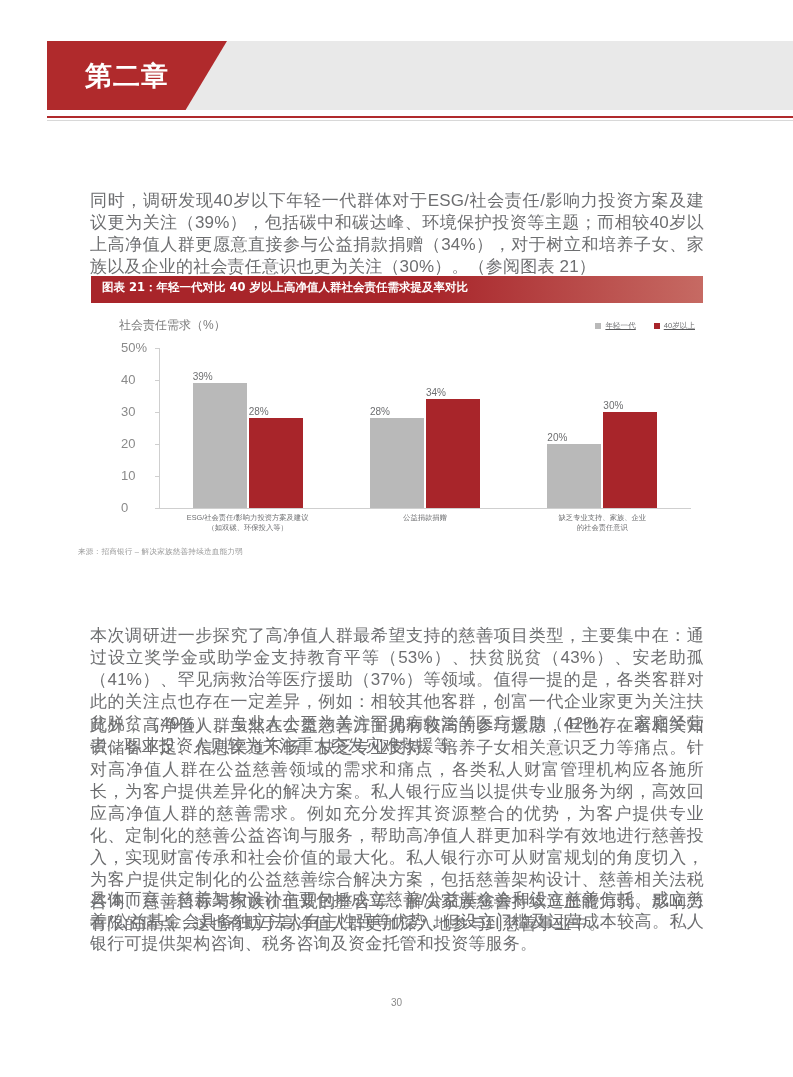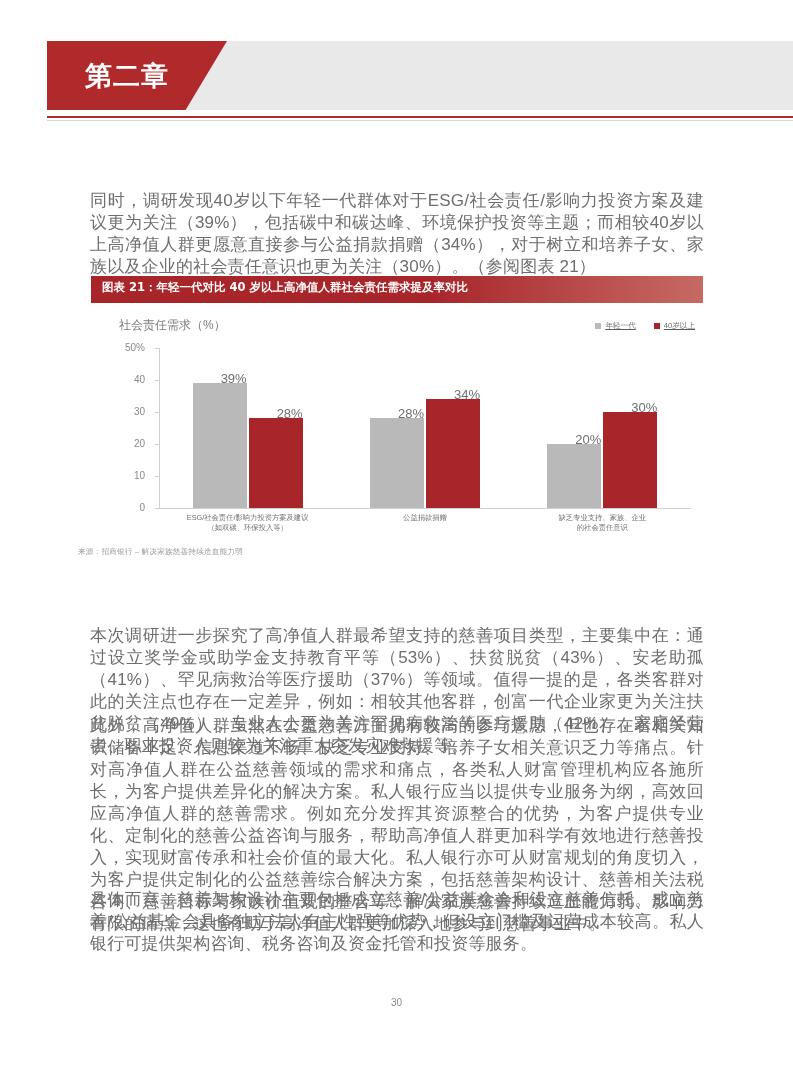--- a/index.html
+++ b/index.html
@@ -180,24 +180,23 @@
   .x-axis-line {
     position: absolute;
     left: 68px;
     top: 205px;
     width: 532px;
     height: 1px;
     background: #cfcfcf;
   }
   .y-tick {
     position: absolute;
-    right: 8px;
+    right: 0;
     width: 100%;
-    text-align: right;
-    font-size: 10px;
+    font-size: 13px;
     color: #8a8a8a;
     line-height: 8px;
   }
   .y-tick-wrap {
     position: absolute;
     left: 30px;
     width: 32px;
   }
   .y-tick-mark {
     position: absolute;
@@ -209,23 +208,23 @@
 
   .bar {
     position: absolute;
     bottom: 57px; 
   }
   .bar-young { background: #b9b9b9; }
   .bar-older { background: #a8252a; }
 
   .bar-label {
     position: absolute;
-    font-size: 13px;
+    font-size: 10px;
     color: #6d6e70;
-    text-align: right;
+    text-align: left;
     white-space: nowrap;
   }
 
   .cat-label {
     position: absolute;
     top: 210px;
     font-size: 7.3px;
     color: #6d6e70;
     text-align: center;
     line-height: 10px;

